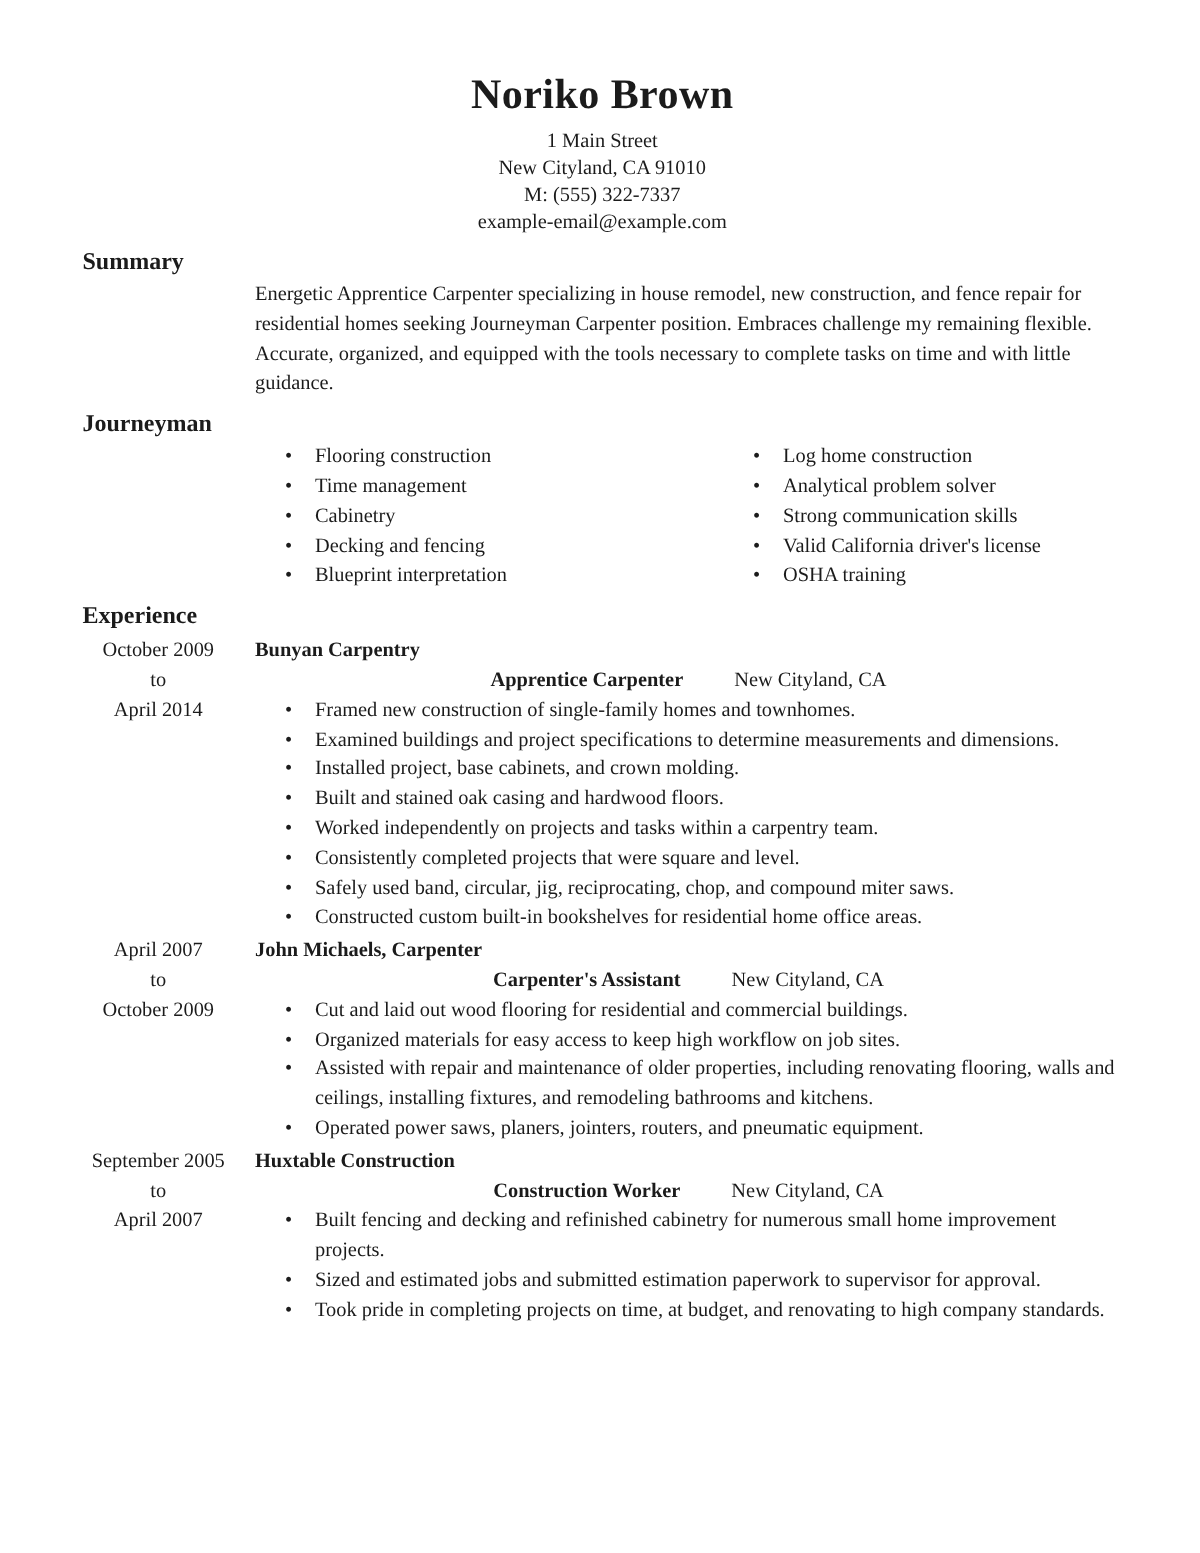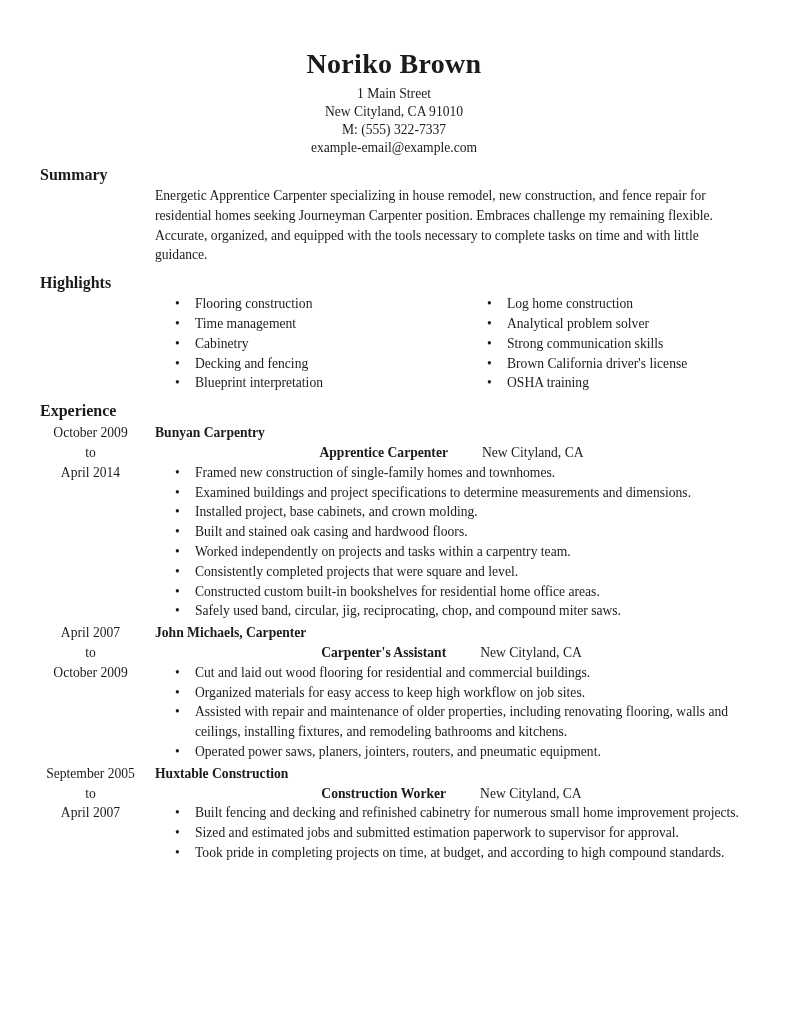--- a/index.html
+++ b/index.html
@@ -6,21 +6,21 @@
   html, body { margin: 0; padding: 0; background: #ffffff; }
   .page {
     width: 800px;
     height: 1030px;
     overflow: hidden;
     background: #ffffff;
     color: #1b1b1b;
     font-family: "Liberation Serif", "DejaVu Serif", serif;
     font-size: 13.6px;
     line-height: 19.8px;
-    padding: 50px 52px 0 40px;
+    padding: 50px 52px 0 55px;
   }
 
   
   .header { text-align: center; }
   .name {
     font-size: 28px;
     line-height: 28px;
     font-weight: bold;
     margin: 0 0 7px 0;
     letter-spacing: 0.3px;
@@ -83,36 +83,36 @@
 
   <section class="section">
     <h2 class="section-heading">Summary</h2>
     <div class="section-grid">
       <div></div>
       <p class="summary-text">Energetic Apprentice Carpenter specializing in house remodel, new construction, and fence repair for residential homes seeking Journeyman Carpenter position. Embraces challenge my remaining flexible. Accurate, organized, and equipped with the tools necessary to complete tasks on time and with little guidance.</p>
     </div>
   </section>
 
   <section class="section">
-    <h2 class="section-heading">Highlights</h2>
+    <h2 class="section-heading">Journeyman</h2>
     <div class="section-grid">
       <div></div>
       <div class="highlights-cols">
         <ul class="bullet-list" id="highlights-col1">
             <li>Flooring construction</li>
             <li>Time management</li>
             <li>Cabinetry</li>
             <li>Decking and fencing</li>
             <li>Blueprint interpretation</li>
           </ul>
         <ul class="bullet-list" id="highlights-col2">
             <li>Log home construction</li>
             <li>Analytical problem solver</li>
             <li>Strong communication skills</li>
-            <li>Brown California driver's license</li>
+            <li>Valid California driver's license</li>
             <li>OSHA training</li>
           </ul>
       </div>
     </div>
   </section>
 
   <section class="section">
     <h2 class="section-heading">Experience</h2>
     <div id="jobs">
   <div class="job section-grid">
@@ -127,22 +127,22 @@
         <div class="job-title">Apprentice Carpenter</div>
         <div class="job-location">New Cityland, CA</div>
       </div>
       <ul class="bullet-list job-bullets">
               <li>Framed new construction of single-family homes and townhomes.</li>
               <li>Examined buildings and project specifications to determine measurements and dimensions.</li>
               <li>Installed project, base cabinets, and crown molding.</li>
               <li>Built and stained oak casing and hardwood floors.</li>
               <li>Worked independently on projects and tasks within a carpentry team.</li>
               <li>Consistently completed projects that were square and level.</li>
+              <li>Safely used band, circular, jig, reciprocating, chop, and compound miter saws.</li>
               <li>Constructed custom built-in bookshelves for residential home office areas.</li>
-              <li>Safely used band, circular, jig, reciprocating, chop, and compound miter saws.</li>
             </ul>
     </div>
   </div>
 
   <div class="job section-grid">
     <div class="date-col">
       <div>April 2007</div>
       <div>to</div>
       <div>October 2009</div>
     </div>
@@ -169,20 +169,20 @@
     </div>
     <div class="job-body">
       <div class="company">Huxtable Construction</div>
       <div class="title-row">
         <div class="job-title">Construction Worker</div>
         <div class="job-location">New Cityland, CA</div>
       </div>
       <ul class="bullet-list job-bullets">
               <li>Built fencing and decking and refinished cabinetry for numerous small home improvement projects.</li>
               <li>Sized and estimated jobs and submitted estimation paperwork to supervisor for approval.</li>
-              <li>Took pride in completing projects on time, at budget, and according to high compound standards.</li>
+              <li>Took pride in completing projects on time, at budget, and renovating to high company standards.</li>
             </ul>
     </div>
   </div>
 </div>
   </section>
 
 </div>
 
 </body></html>

